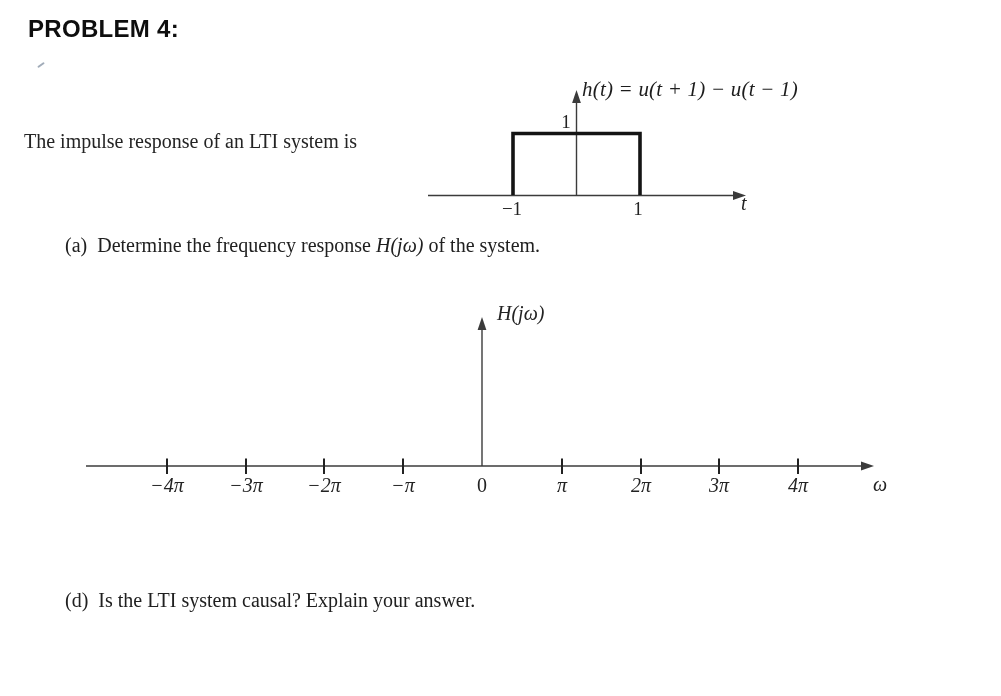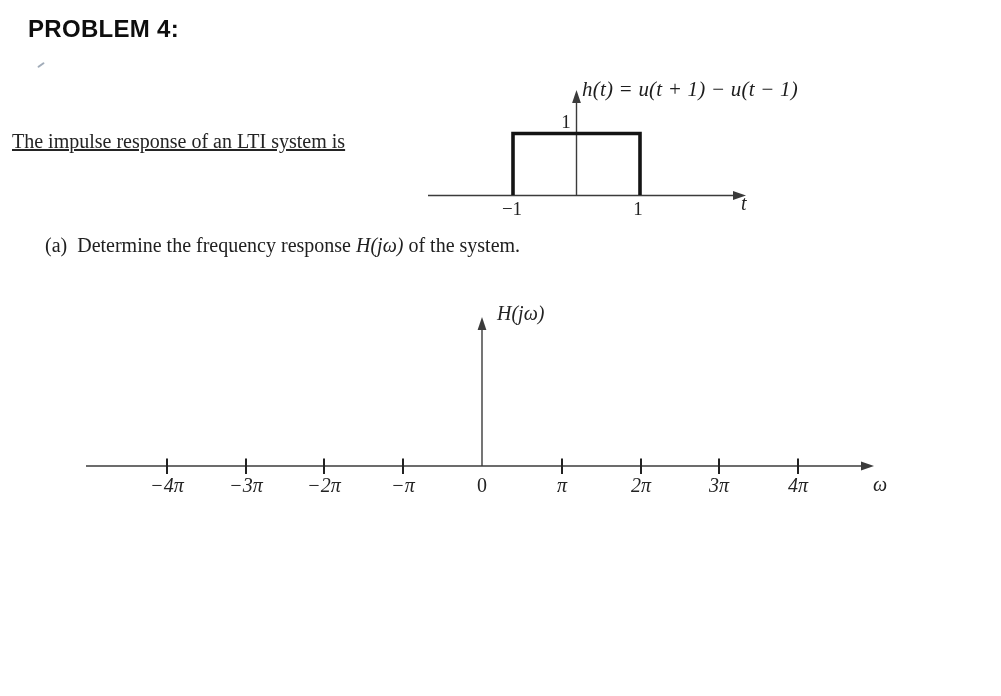--- a/index.html
+++ b/index.html
@@ -34,20 +34,21 @@
     font-size: 21px;
     color: #1d1d1d;
     white-space: nowrap;
     letter-spacing: 0.2px;
   }
   .question {
     font-family: "Liberation Serif", serif;
     font-size: 20px;
     color: #202020;
     white-space: nowrap;
+    margin-left: 20px;
   }
   .q-label { display: inline-block; margin-right: 10px; }
   .math-inline { font-style: italic; }
   .stray-mark {
     width: 8px; height: 2px;
     background: #8a97a8;
     transform: rotate(-35deg);
     border-radius: 1px;
     opacity: 0.8;
   }
@@ -71,21 +72,21 @@
 </style>
 </head>
 <body>
 
 <div class="page">
 
   <div class="abs title" style="left:28px; top:15px;">PROBLEM 4:</div>
 
   <div class="abs stray-mark" style="left:37px; top:64px;"></div>
 
-  <div class="abs serif-line" style="left:12px; top:130px;text-decoration:underline;">The impulse response of an LTI system is</div>
+  <div class="abs serif-line" style="left:24px; top:130px;">The impulse response of an LTI system is</div>
 
   <div class="abs equation" style="left:582px; top:77px;">h(t) = u(t + 1) − u(t − 1)</div>
 
   <svg class="figures-layer" width="1001" height="696" viewBox="0 0 1001 696">
 
     <g>
       <line class="axis-line" x1="428" y1="195.5" x2="736" y2="195.5"></line>
       <polygon class="arrow-head" points="746,195.5 733,191.1 733,199.9"></polygon>
       <line class="axis-line" x1="576.5" y1="195.5" x2="576.5" y2="100"></line>
       <polygon class="arrow-head" points="576.5,90 572.1,103 580.9,103"></polygon>
@@ -125,14 +126,17 @@
       <text class="sv-math" x="873" y="491">ω</text>
     </g>
   </svg>
 
   <div class="abs question" style="left:45px; top:234px;">
     <span class="q-label">(a)</span><span>Determine the frequency response </span><span class="math-inline">H(jω)</span><span> of the system.</span>
   </div>
 
 
 
+  <div class="abs question" style="left:45px; top:589px;">
+    <span class="q-label">(d)</span><span>Is the LTI system causal? Explain your answer.</span>
+  </div>
 
 </div>
 
 </body></html>

